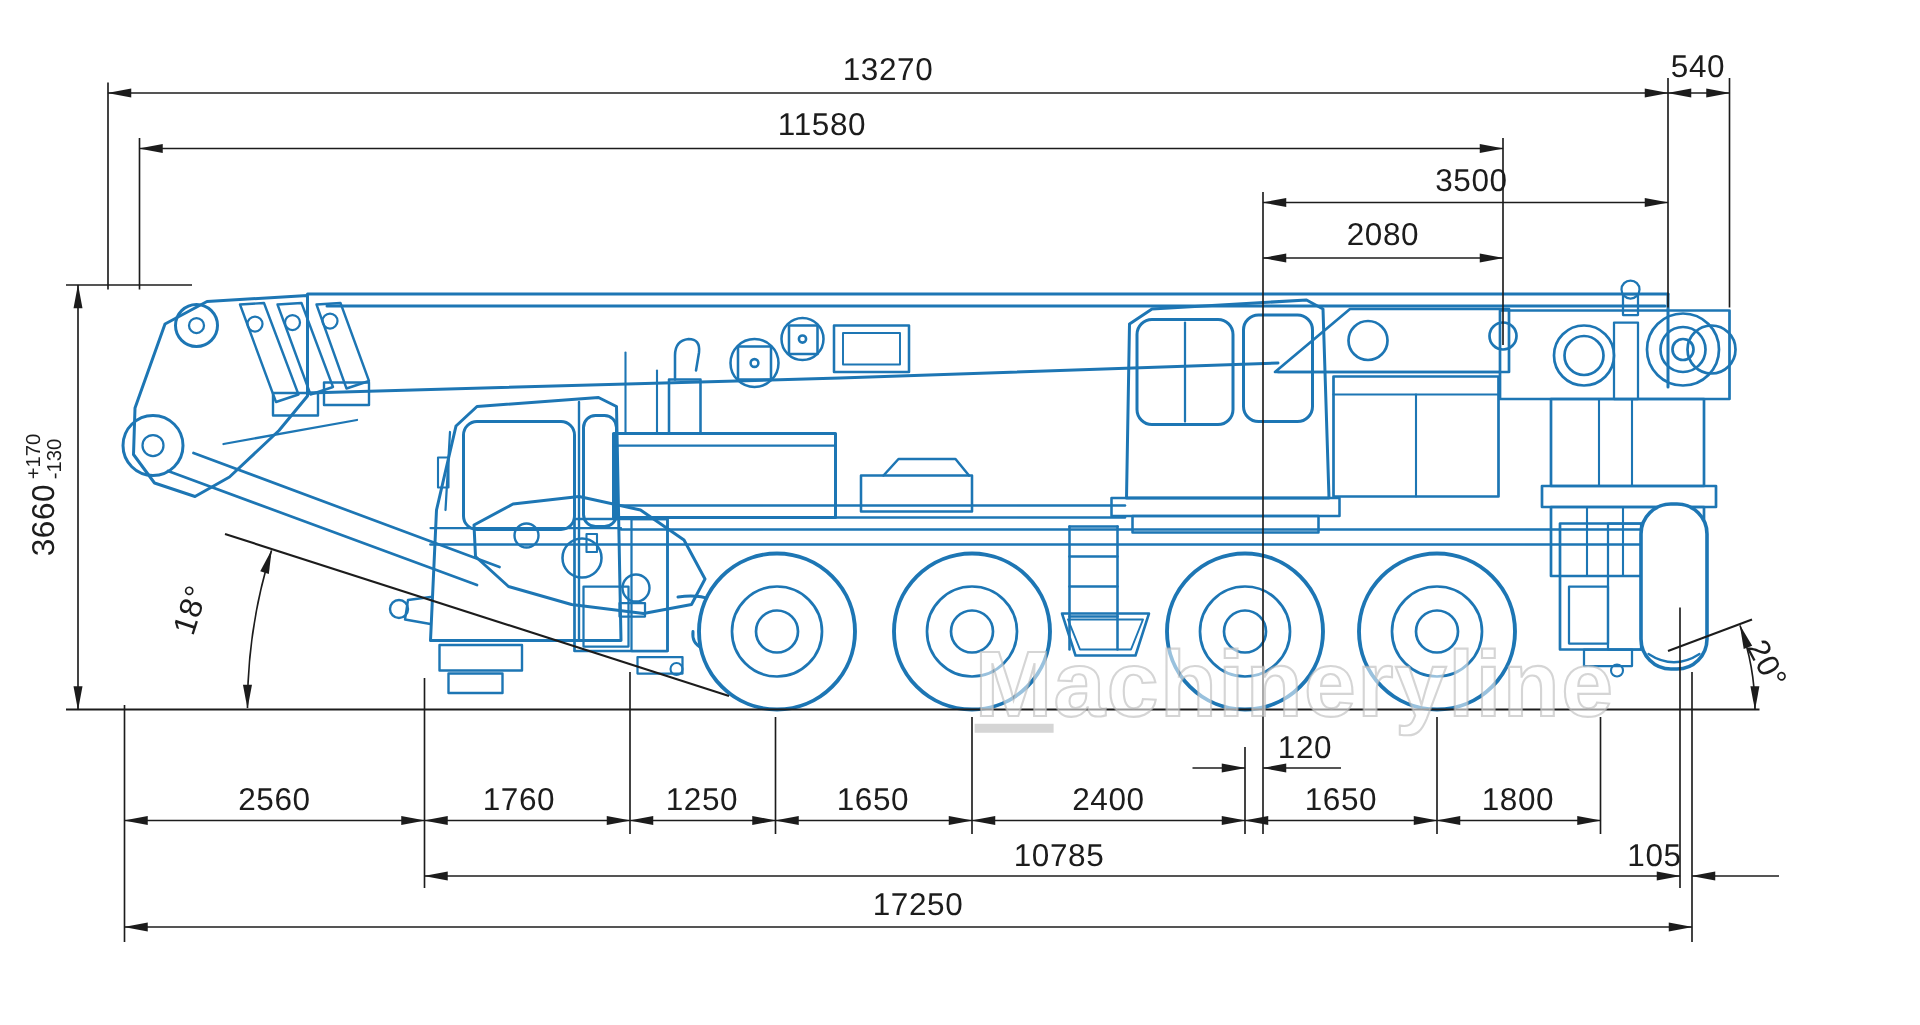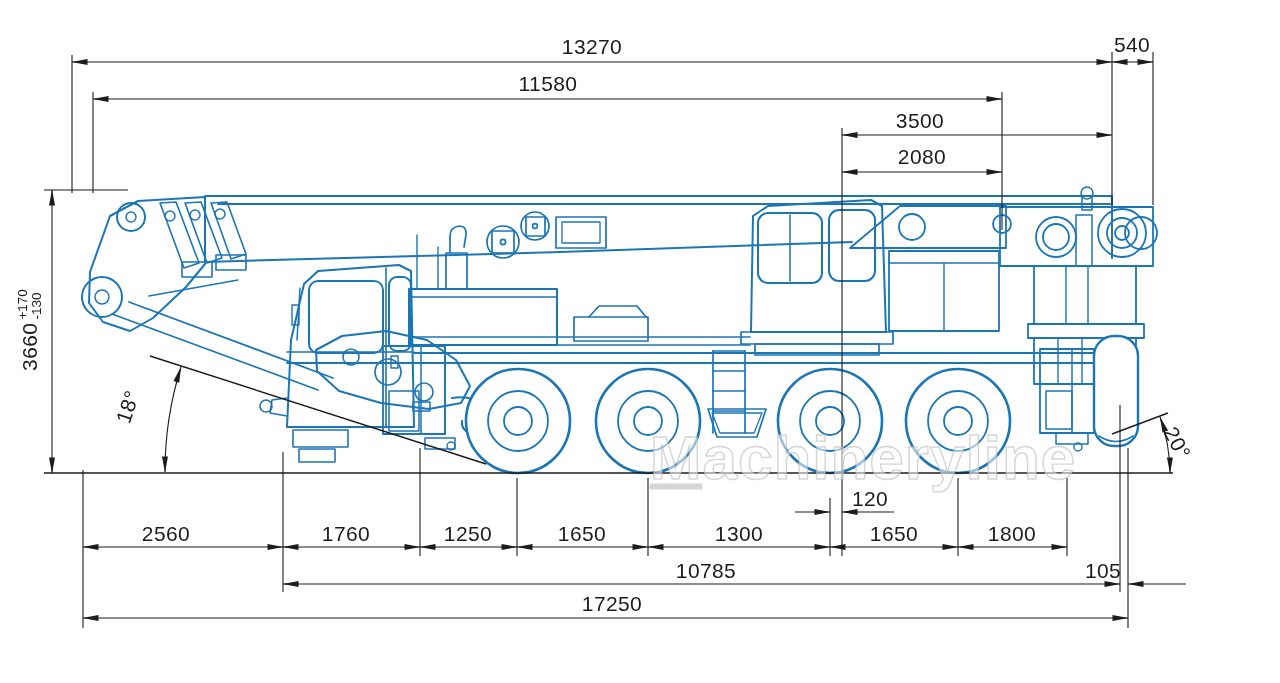--- a/index.html
+++ b/index.html
@@ -270,42 +270,42 @@
 
     <line x1="83" y1="618" x2="1128" y2="618" marker-start="url(#mS)" marker-end="url(#mE)"></line>
   </g>
 </svg>
 
 <div class="watermark"><span class="wm-first">M</span><span>achineryline</span></div>
 
 <div class="layer">
   <div class="dim-label" style="left:592px;top:47px">13270</div>
   <div class="dim-label" style="left:548px;top:84px">11580</div>
-  <div class="dim-label" style="left:920px;top:121px">3500</div>
+  <div class="dim-label" style="left:981px;top:121px">3500</div>
   <div class="dim-label" style="left:922px;top:157px">2080</div>
   <div class="dim-label" style="left:1132px;top:45px">540</div>
 
   <div class="dim-label rot-l" style="left:30px;top:330px">
     <span class="dim-height">
       <span>3660</span>
       <span class="tols">
         <span>+170</span>
         <span>-130</span>
       </span>
     </span>
   </div>
 
   <div class="dim-label rot-18" style="left:128px;top:407px">18°</div>
   <div class="dim-label rot-20" style="left:1177px;top:443px">20°</div>
 
-  <div class="dim-label" style="left:166px;top:534px">2560</div>
+  <div class="dim-label" style="left:183px;top:534px">2560</div>
   <div class="dim-label" style="left:346px;top:534px">1760</div>
   <div class="dim-label" style="left:468px;top:534px">1250</div>
   <div class="dim-label" style="left:582px;top:534px">1650</div>
-  <div class="dim-label" style="left:739px;top:534px">1300</div>
+  <div class="dim-label" style="left:739px;top:534px">2400</div>
   <div class="dim-label" style="left:870px;top:499px">120</div>
   <div class="dim-label" style="left:894px;top:534px">1650</div>
   <div class="dim-label" style="left:1012px;top:534px">1800</div>
   <div class="dim-label" style="left:706px;top:571px">10785</div>
   <div class="dim-label" style="left:1103px;top:571px">105</div>
   <div class="dim-label" style="left:612px;top:604px">17250</div>
 </div>
 
 </div>
 

